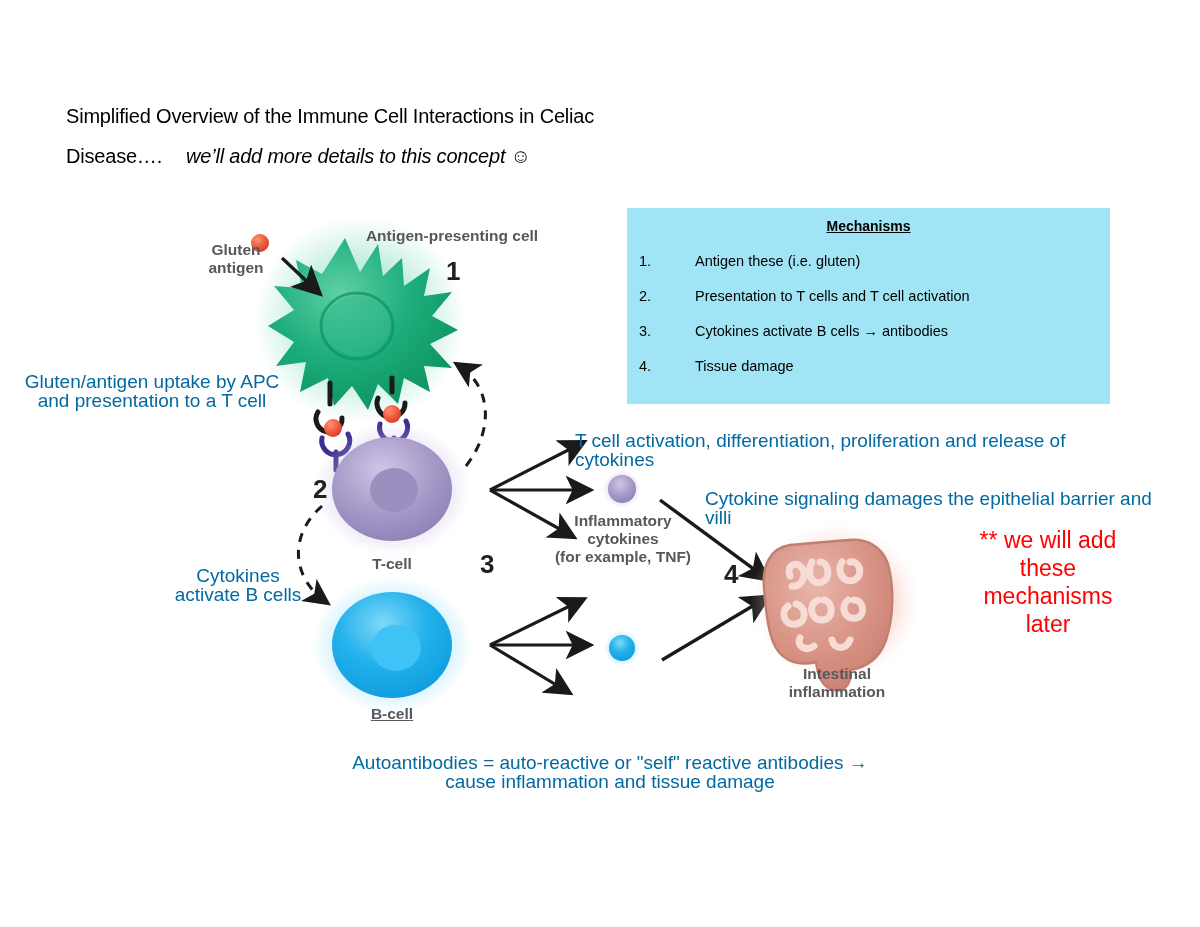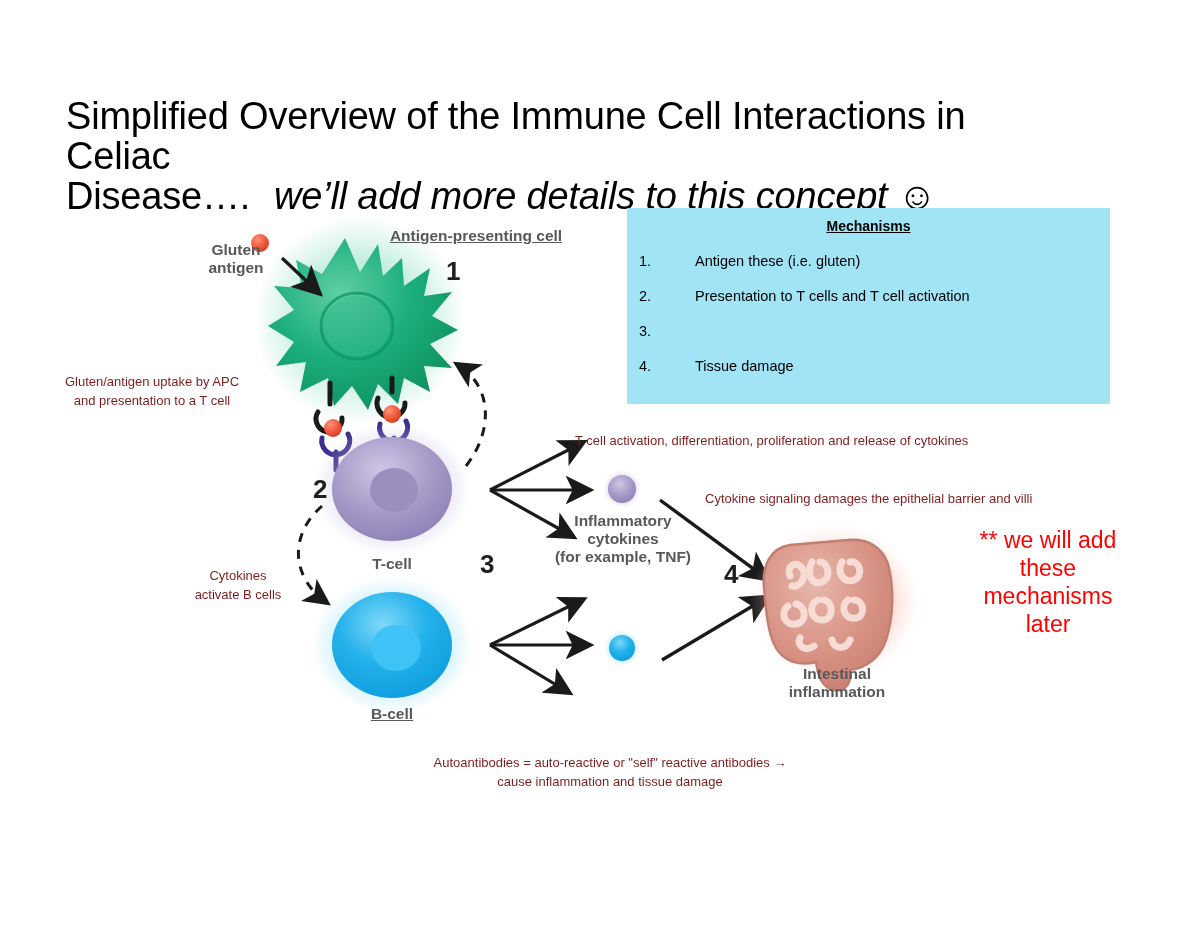--- a/index.html
+++ b/index.html
@@ -18,21 +18,21 @@
     background: #ffffff;
     overflow: hidden;
   }
 
   
   #title {
     position: absolute;
     left: 66px;
     top: 96px;
     width: 1000px;
-    font-size: 38px;
+    font-size: 20px;
     line-height: 40px;
     font-weight: 400;
     letter-spacing: -0.2px;
     color: #000;
   }
   #title .ital {
     font-style: italic;
     margin-left: 24px;
   }
   #title .smiley {
@@ -82,22 +82,22 @@
     white-space: pre-line;
   }
   .fig-num {
     position: absolute;
     color: #221F1F;
     font-size: 26px;
     font-weight: bold;
   }
   .note {
     position: absolute;
-    color: #7f1d1d;
-    font-size: 13px;
+    color: #0369a1;
+    font-size: 19px;
     line-height: 19px;
     white-space: pre-line;
   }
   .note.center { text-align: center; }
   #red-note {
     position: absolute;
     color: #FF0000;
     font-size: 23px;
     line-height: 28px;
     text-align: center;
@@ -129,20 +129,21 @@
     <div class="mech-row">
       <div class="mech-num">1.</div>
       <div class="mech-text">Antigen these (i.e. gluten)</div>
     </div>
     <div class="mech-row">
       <div class="mech-num">2.</div>
       <div class="mech-text">Presentation to T cells and T cell activation</div>
     </div>
     <div class="mech-row">
       <div class="mech-num">3.</div>
+      <div class="mech-text">Cytokines activate B cells → antibodies</div>
     </div>
     <div class="mech-row">
       <div class="mech-num">4.</div>
       <div class="mech-text">Tissue damage</div>
     </div>
   </div>
 
   <svg class="layer" viewBox="0 0 1200 927">
     <defs>
       <radialGradient id="apcGrad" cx="38%" cy="32%" r="78%">
@@ -260,21 +261,21 @@
       <path d="M848,600 C840,606 844,620 856,618 C866,616 864,600 854,600"></path>
       <path d="M800,638 C796,646 806,652 814,646"></path>
       <path d="M832,640 C834,650 846,650 850,640"></path>
     </g>
 
   </svg>
 
   <div class="fig-label" style="left:196px; top:241px; width:80px;">Gluten
 antigen</div>
 
-  <div class="fig-label" style="left:376px; top:227px; width:200px;text-decoration:underline;">Antigen-presenting cell</div>
+  <div class="fig-label" style="left:352px; top:227px; width:200px;">Antigen-presenting cell</div>
 
   <div class="fig-label" style="left:352px; top:555px; width:80px;">T-cell</div>
 
   <div class="fig-label" style="left:352px; top:705px; width:80px;text-decoration:underline;">B-cell</div>
 
   <div class="fig-label" style="left:545px; top:512px; width:156px;">Inflammatory
 cytokines
 (for example, TNF)</div>
 
 

